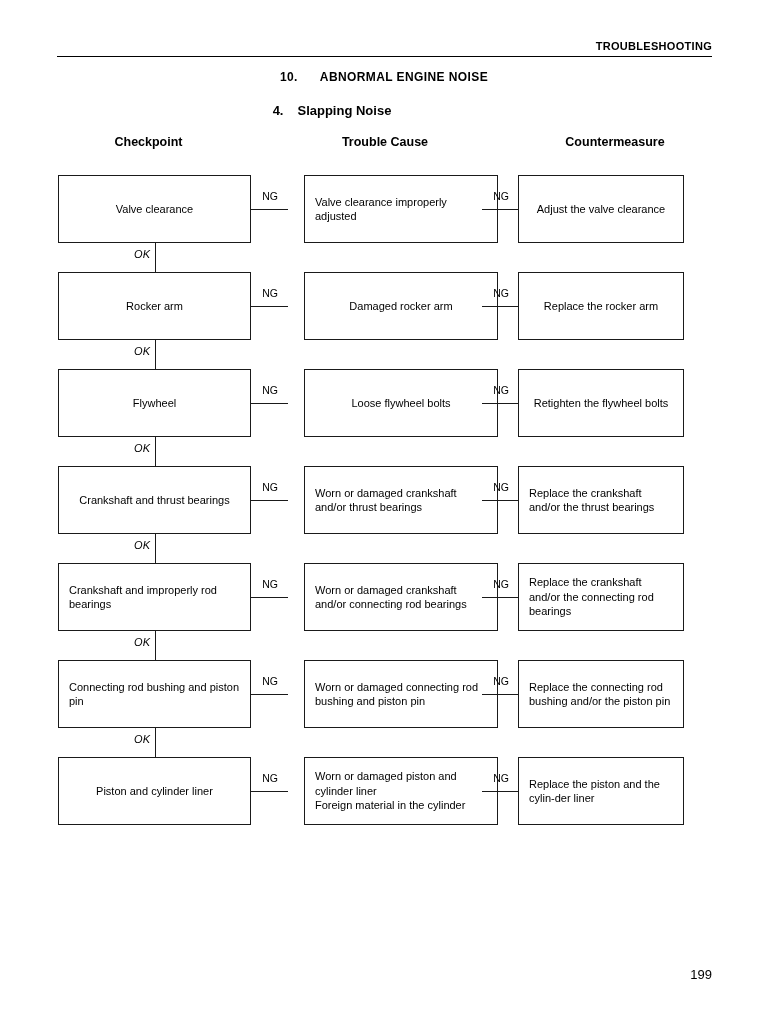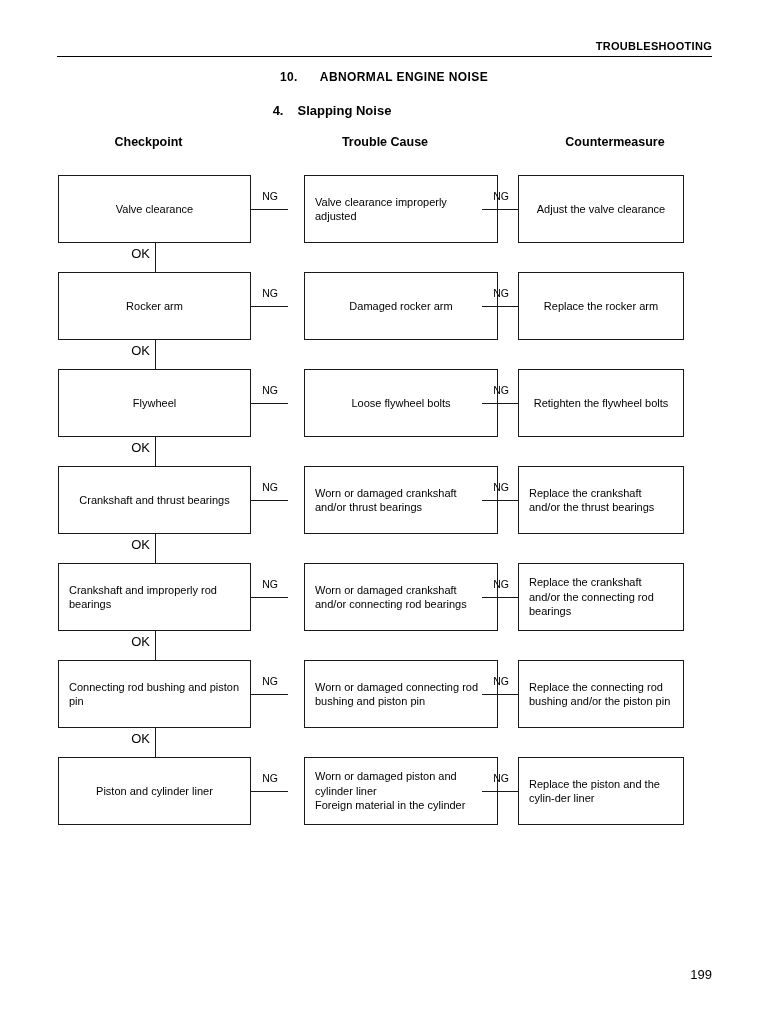--- a/index.html
+++ b/index.html
@@ -124,25 +124,26 @@
 
   
   .ok-connector {
     position: absolute;
     left: 155px;
     width: 0;
     border-left: 1.3px solid #1a1a1a;
   }
   .ok-label {
     position: absolute;
-    font-size: 13px;
+    font-size: 11px;
     line-height: 12px;
     text-align: right;
     width: 34px;
     left: 116px;
+    font-style: italic;
   }
 
   
   #page-number {
     position: absolute;
     left: 0;
     top: 967px;
     width: 712px;
     text-align: right;
     font-size: 13px;

